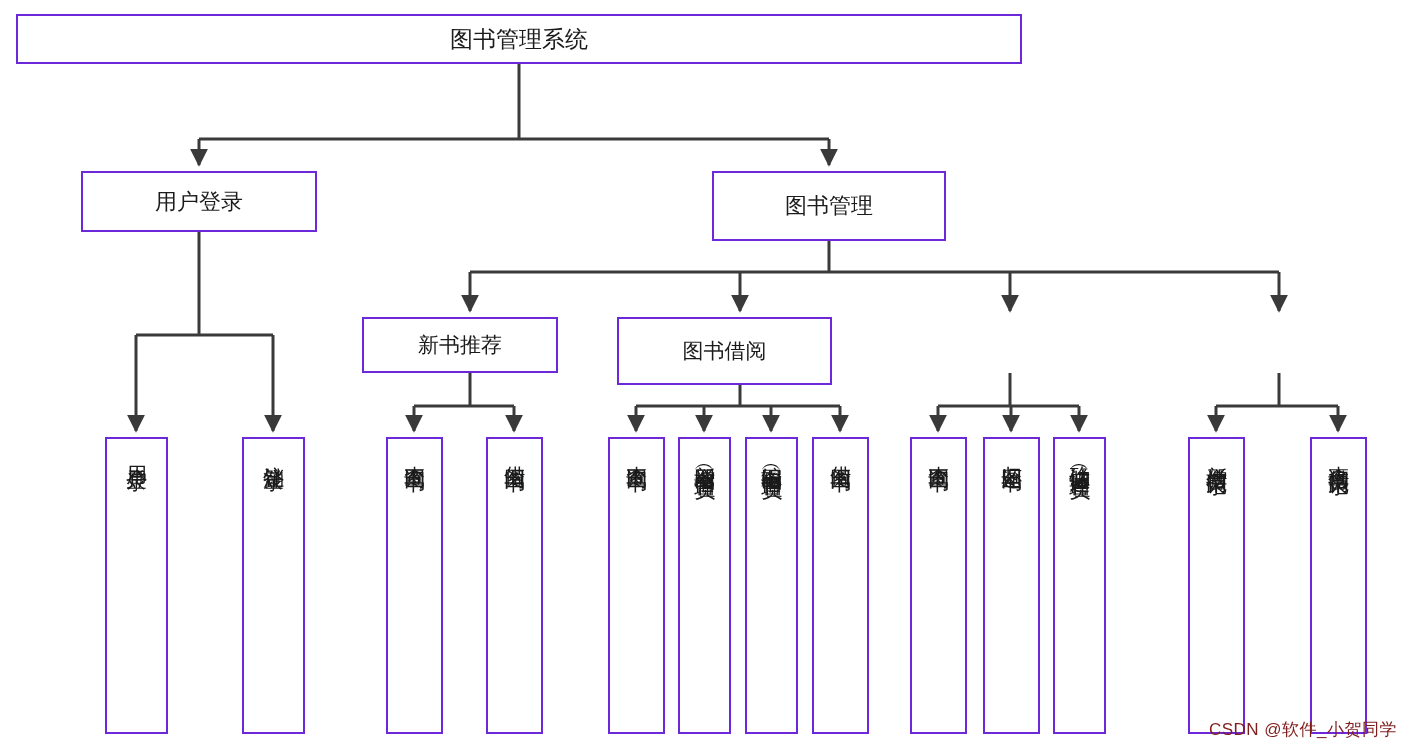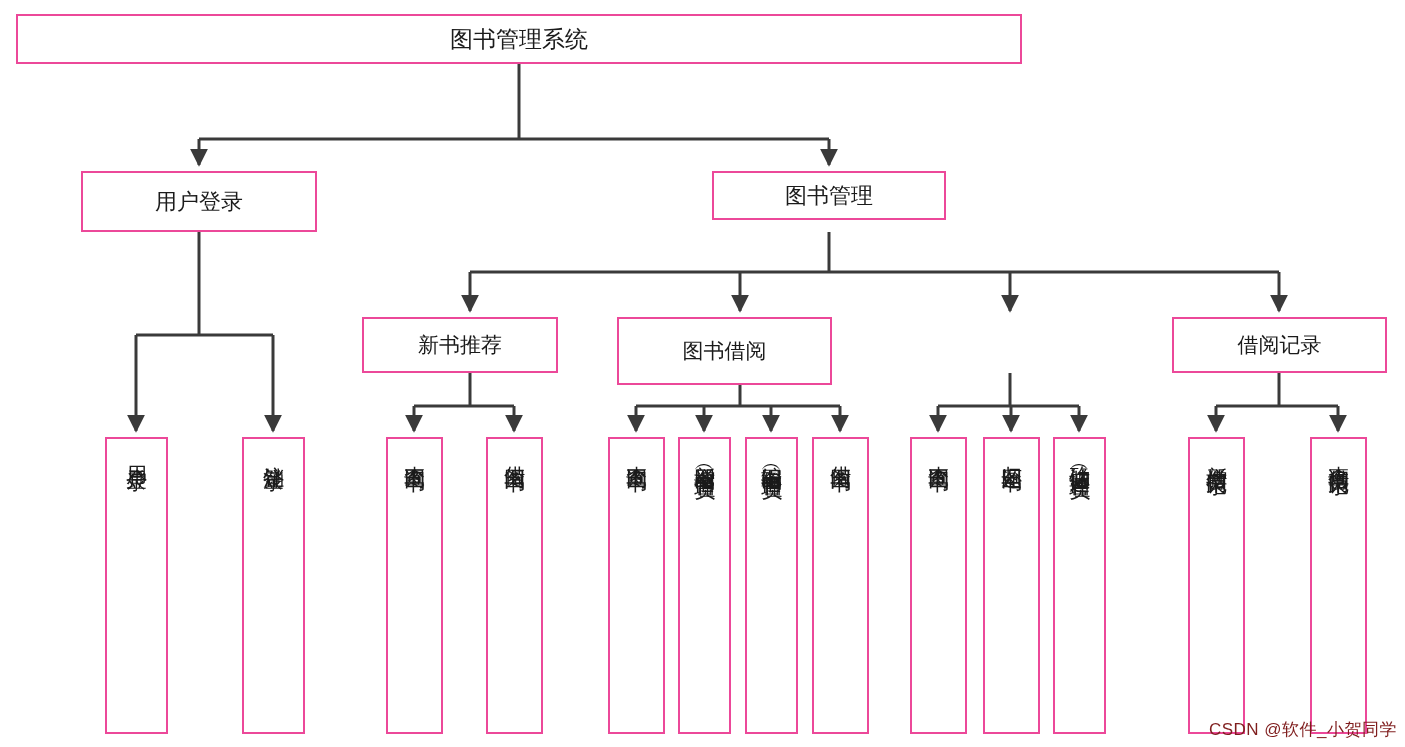--- a/index.html
+++ b/index.html
@@ -20,21 +20,21 @@
   #edge-layer {
     position: absolute;
     left: 0;
     top: 0;
     width: 1405px;
     height: 747px;
   }
   .node {
     position: absolute;
     box-sizing: border-box;
-    border: 2px solid #ec4899;
+    border: 2px solid #6d28d9;
     background: #ffffff;
     color: #1b1b1b;
     display: flex;
     align-items: center;
     justify-content: center;
     text-align: center;
     z-index: 2;
   }
   .node-root {
     font-size: 23px;
@@ -123,32 +123,29 @@
     </g>
   </svg>
 
   <div class="node node-root" style="left:16px; top:14px; width:1006px; height:50px;">
     <span>图书管理系统</span>
   </div>
 
   <div class="node node-l1" style="left:81px; top:171px; width:236px; height:61px;">
     <span>用户登录</span>
   </div>
-  <div class="node node-l1" style="left:712px; top:171px; width:234px; height:49px;">
+  <div class="node node-l1" style="left:712px; top:171px; width:234px; height:70px;">
     <span>图书管理</span>
   </div>
 
   <div class="node node-l2" style="left:362px; top:317px; width:196px; height:56px;">
     <span>新书推荐</span>
   </div>
   <div class="node node-l2" style="left:617px; top:317px; width:215px; height:68px;text-align:right;">
     <span>图书借阅</span>
-  </div>
-  <div class="node node-l2" style="left:1172px; top:317px; width:215px; height:56px;">
-    <span>借阅记录</span>
   </div>
 
   <div class="node node-leaf" style="left:105px; top:437px; width:63px; height:297px;">
     <span class="vtext">用户登录</span>
   </div>
   <div class="node node-leaf" style="left:242px; top:437px; width:63px; height:297px;">
     <span class="vtext">注销登录</span>
   </div>
   <div class="node node-leaf" style="left:386px; top:437px; width:57px; height:297px;">
     <span class="vtext">查询图书</span>

